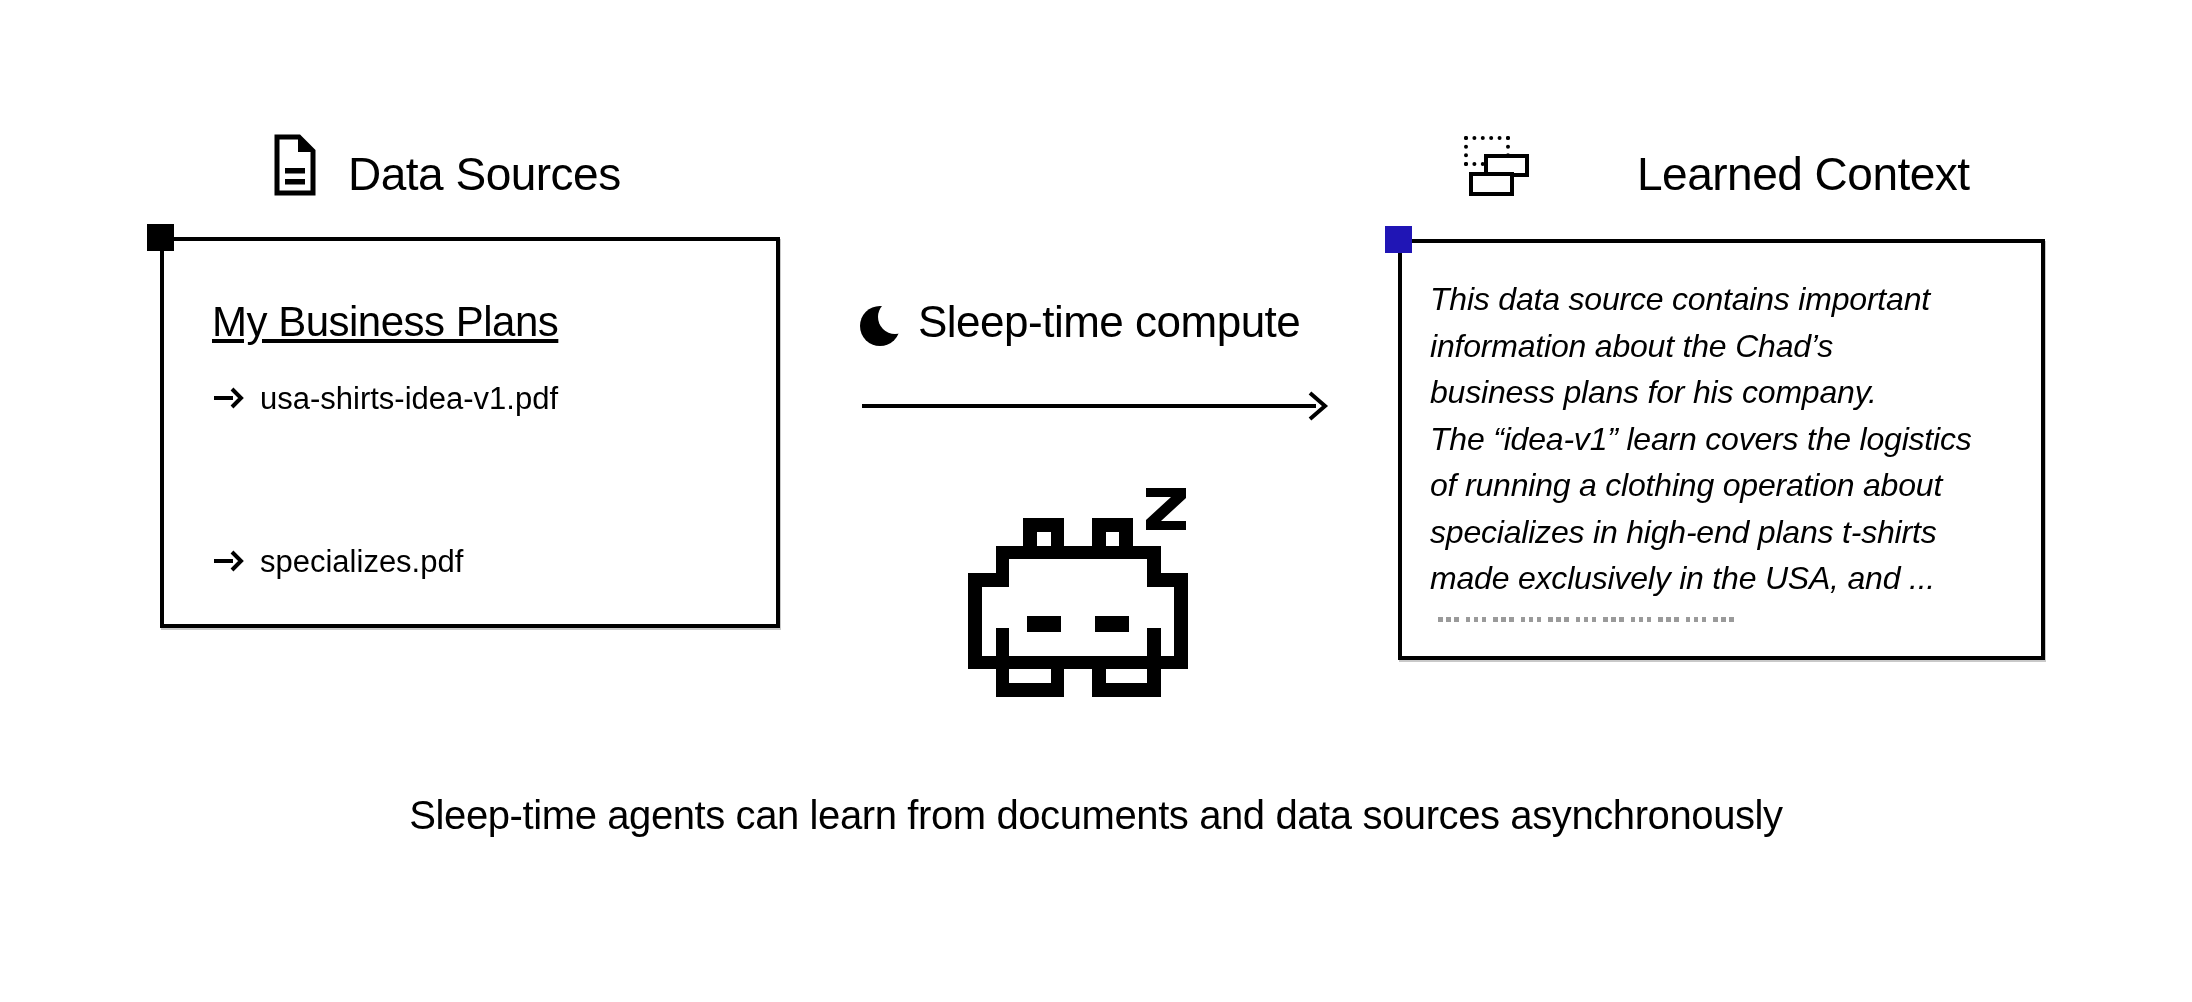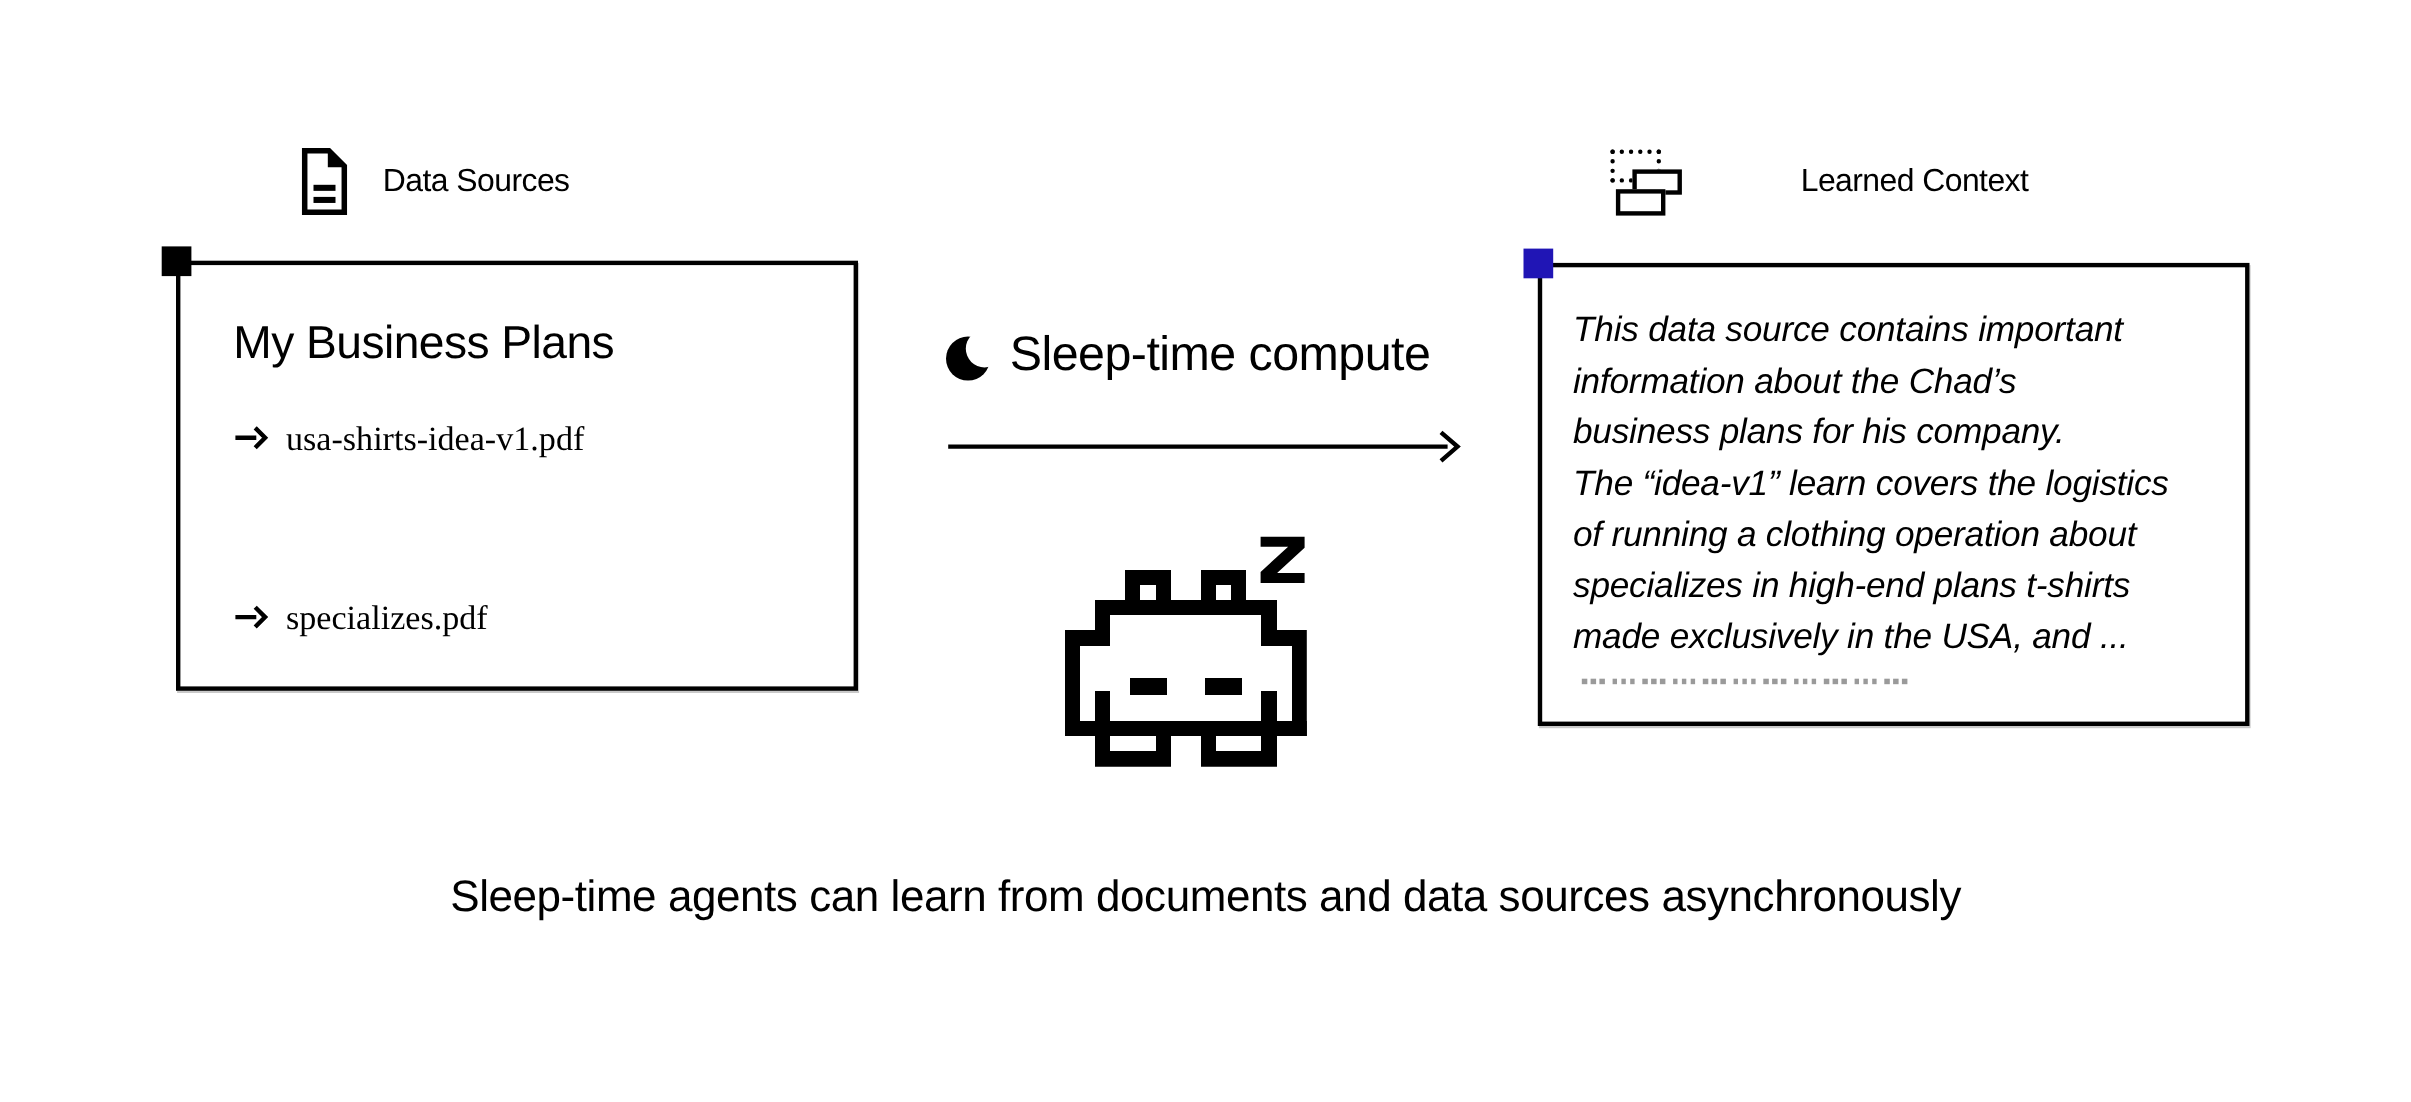--- a/index.html
+++ b/index.html
@@ -4,35 +4,35 @@
 <style>
   html,body{margin:0;padding:0;background:#ffffff;}
   .canvas{
     position:relative;width:2192px;height:1002px;background:#ffffff;
     font-family:"Liberation Sans","DejaVu Sans",sans-serif;color:#000;
     overflow:hidden;
   }
   .abs{position:absolute;}
 
   
-  .hdr-label{font-size:29px;line-height:1;letter-spacing:-0.5px;white-space:nowrap;}
+  .hdr-label{font-size:46px;line-height:1;letter-spacing:-0.5px;white-space:nowrap;}
 
   
   .frame{
     position:absolute;border:4px solid #000;background:#fff;box-sizing:border-box;
     box-shadow:1px 2px 0 0 #c9c9c9;
   }
   .corner-handle{position:absolute;width:27px;height:27px;left:-17px;top:-17px;}
   .handle-black{background:#000;}
   .handle-blue{background:#2015b5;}
 
   .box-title{position:absolute;font-size:42px;line-height:1;letter-spacing:-0.5px;white-space:nowrap;}
 
   .file-row{position:absolute;display:flex;align-items:center;gap:15px;height:40px;}
-  .file-name{font-family:Liberation Serif, serif;font-size:31px;line-height:1;white-space:nowrap;text-align:right;}
+  .file-name{font-family:Liberation Sans, sans-serif;font-size:31px;line-height:1;white-space:nowrap;text-align:right;}
 
   .para{position:absolute;font-size:32px;line-height:46.5px;letter-spacing:-0.2px;}
   .para div{white-space:nowrap;font-style:italic;}
 
   .ellipsis-row{position:absolute;display:flex;gap:7px;}
   .dot-group{display:flex;gap:3.5px;align-items:flex-end;}
   .dot{width:4.5px;height:4.5px;background:#9a9a9a;}
 
   .mid-label{font-size:44px;line-height:1;letter-spacing:-0.5px;white-space:nowrap;}
 
@@ -59,21 +59,21 @@
       <path d="M5,3 H27 L41,17 V59 H5 Z" fill="#fff" stroke="#000" stroke-width="5" stroke-linejoin="miter"></path>
       <path d="M26,2 L42,18 H26 Z" fill="#000"></path>
       <rect x="13" y="34" width="20" height="5.5" fill="#000"></rect>
       <rect x="13" y="45" width="20" height="5.5" fill="#000"></rect>
     </svg>
   </div>
   <div class="abs hdr-label" style="left:348px;top:151px;">Data Sources</div>
 
   <div class="frame" style="left:160px;top:237px;width:620px;height:391px;">
     <div class="corner-handle handle-black"></div>
-    <div class="box-title" style="left:48px;top:49px;">My Business Plans</div>
+    <div class="box-title" style="left:48px;top:60px;text-decoration:underline;">My Business Plans</div>
 
     <div class="file-row" style="left:49px;top:137px;">
       <span>
         <svg width="32" height="26" viewBox="0 0 32 26">
           <line x1="1" y1="13" x2="20" y2="13" stroke="#000" stroke-width="4"></line>
           <polyline points="19,4 28,13 19,22" fill="none" stroke="#000" stroke-width="4"></polyline>
         </svg>
       </span>
       <span class="file-name">usa-shirts-idea-v1.pdf</span>
     </div>

